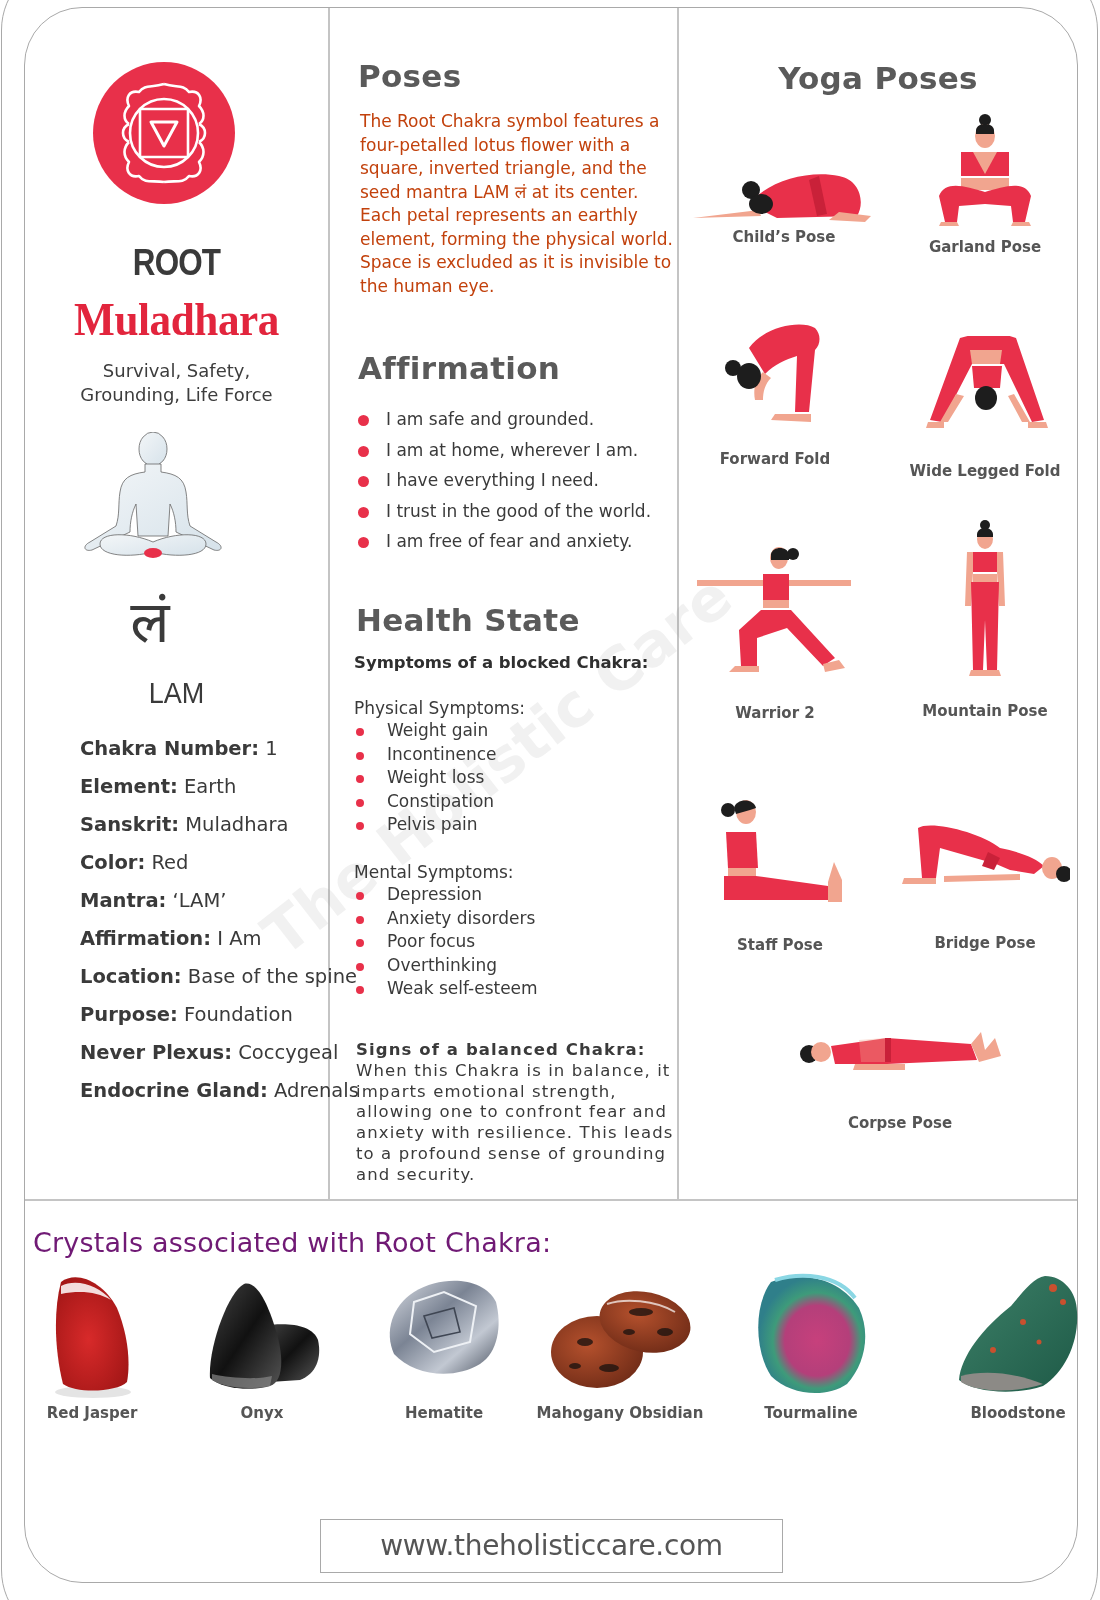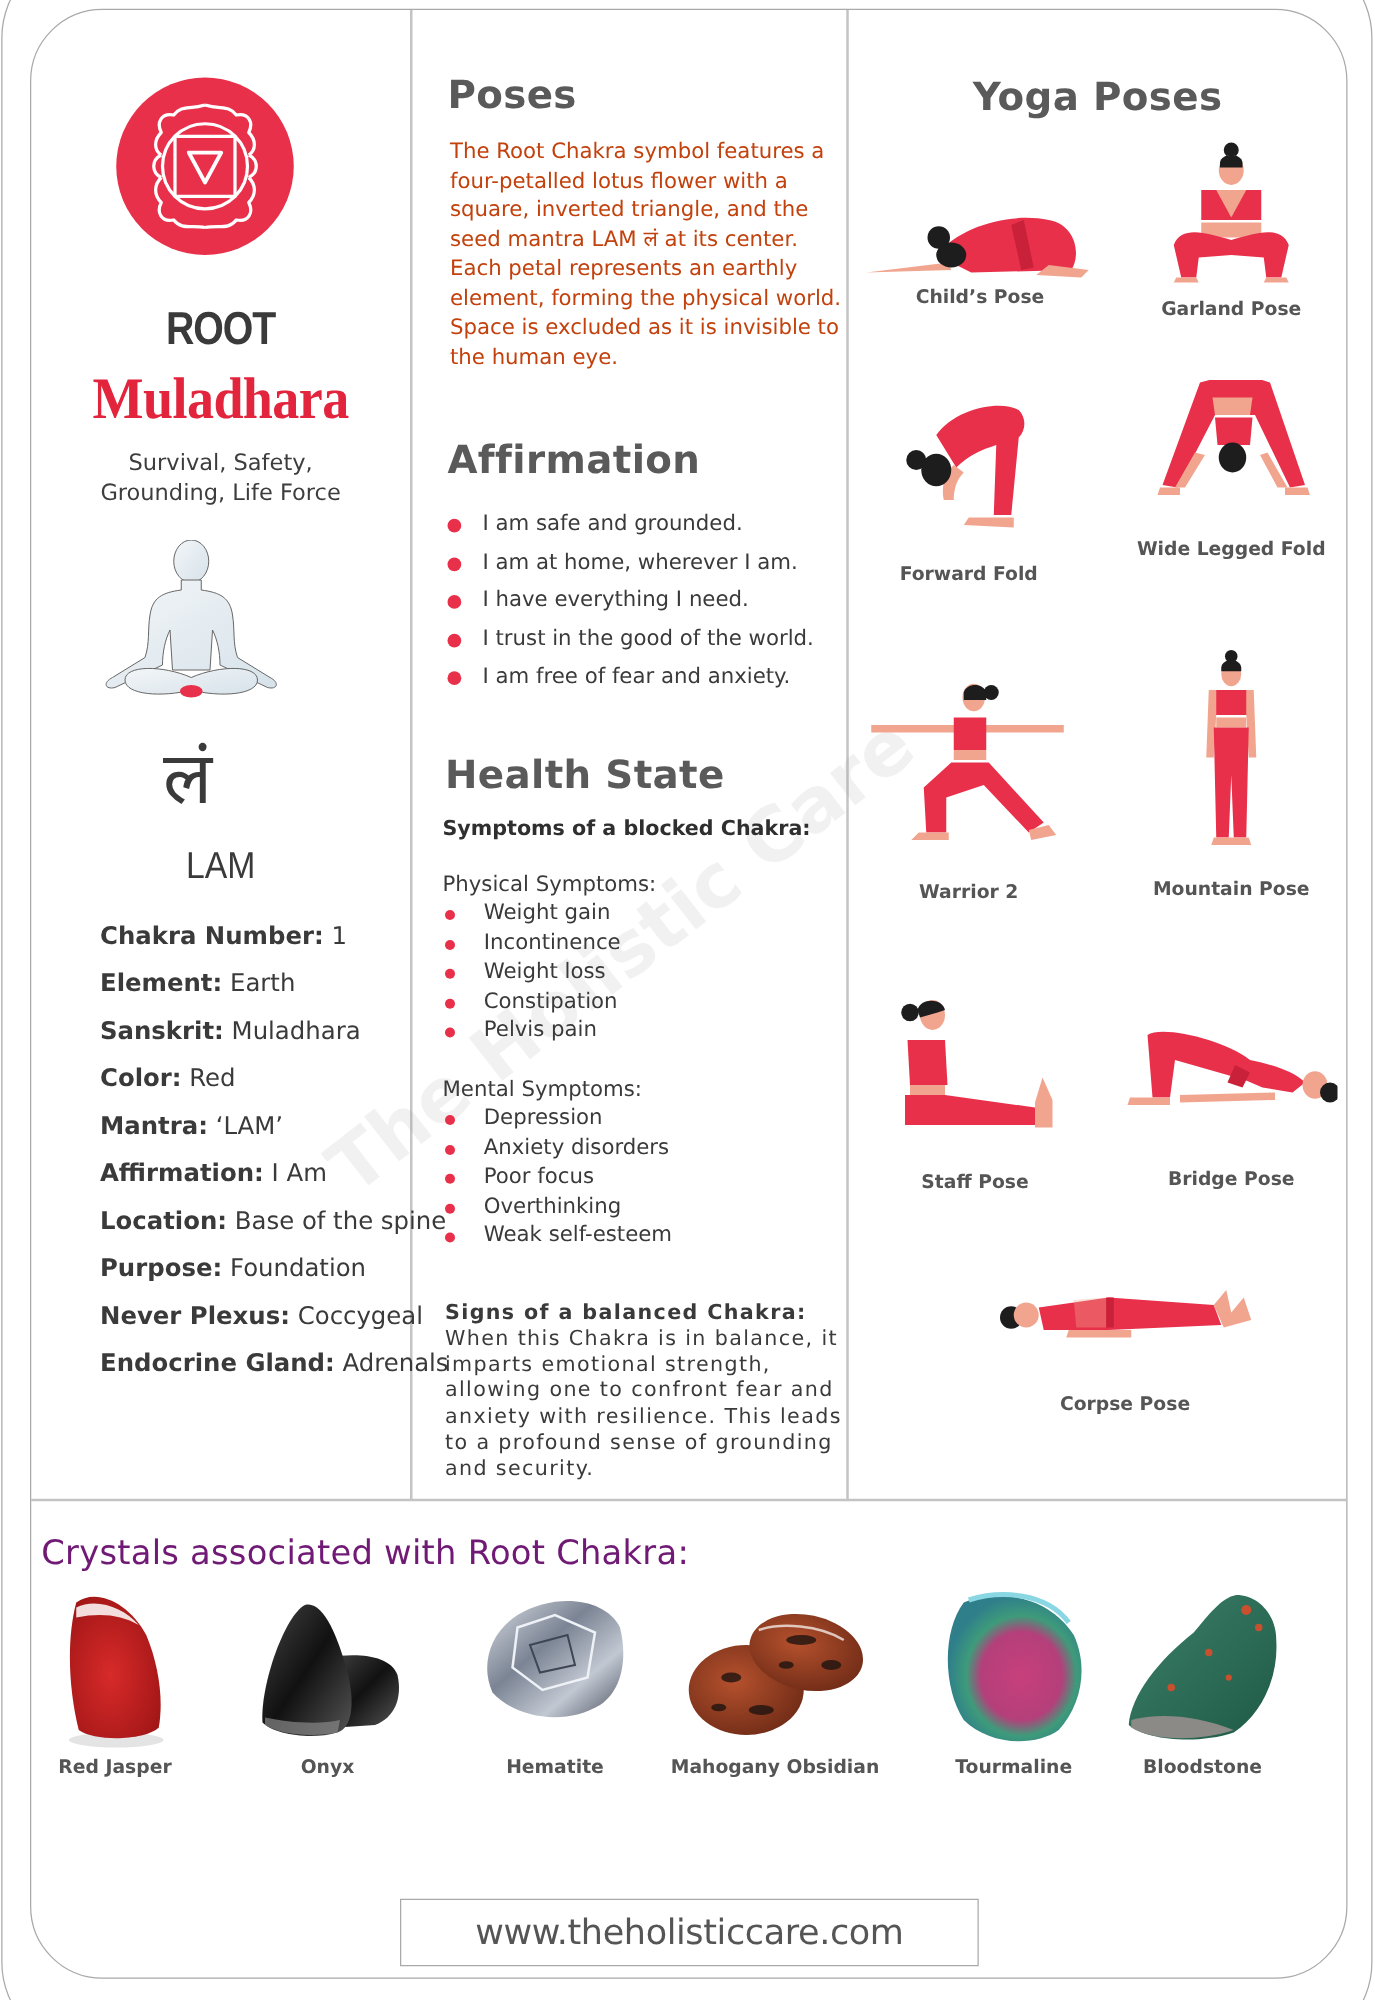--- a/index.html
+++ b/index.html
@@ -229,21 +229,21 @@
   <svg width="140" height="104" viewBox="0 0 140 104">
     <path d="M44 28 C60 6 96 0 110 8 C116 14 116 24 110 30 L104 92 L90 92 L92 36 C80 40 70 44 60 54 Z" fill="#e8304a"></path>
     <path d="M58 52 C50 60 48 70 50 80 L58 80 C58 72 60 64 66 58 Z" fill="#f1a58f"></path>
     <path d="M70 94 L106 94 L106 102 L66 100 Z" fill="#f1a58f"></path>
     <circle cx="28" cy="48" r="8" fill="#1d1d1d"></circle>
     <ellipse cx="44" cy="56" rx="12" ry="13" fill="#1d1d1d"></ellipse>
   </svg>
   <div class="lbl" style="margin-top:26px;">Forward Fold</div>
 </div>
 
-<div class="pose" style="left:890px; top:304px; width:190px;">
+<div class="pose" style="left:890px; top:336px; width:190px;">
   <svg width="130" height="100" viewBox="0 0 130 100">
     <path d="M40 2 C60 -4 80 -4 96 2 L124 84 L112 86 L84 28 L52 28 L22 86 L10 84 Z" fill="#e8304a"></path>
     <path d="M50 14 L82 14 L80 28 L52 28 Z" fill="#f1a58f"></path>
     <path d="M52 30 L82 30 L80 52 L54 52 Z" fill="#e8304a"></path>
     <path d="M36 58 L20 86 L28 86 L44 60 Z M94 58 L110 86 L102 86 L88 60 Z" fill="#f1a58f"></path>
     <ellipse cx="66" cy="62" rx="11" ry="12" fill="#1d1d1d"></ellipse>
     <path d="M8 86 L24 86 L24 92 L6 92 Z M108 86 L126 86 L128 92 L108 92 Z" fill="#f1a58f"></path>
   </svg>
   <div class="lbl" style="margin-top:26px;">Wide Legged Fold</div>
 </div>
@@ -396,21 +396,21 @@
           <stop offset="0.75" stop-color="#3e9b7a"></stop>
           <stop offset="1" stop-color="#2f7f8a"></stop>
         </radialGradient>
       </defs>
     <path d="M20 14 C44 4 86 6 108 40 C120 66 114 96 96 116 C76 130 40 128 20 108 C4 84 2 38 20 14 Z" fill="url(#tm)"></path>
     <path d="M24 12 C50 4 86 6 104 30" fill="none" stroke="#8ad7e4" stroke-width="4"></path>
   </svg>
   <div class="lbl">Tourmaline</div>
 </div>
 
-<div class="crystal" style="left:892px; top:1272px; width:140px;">
+<div class="crystal" style="left:948px; top:1272px; width:140px;">
   <svg width="130" height="128" viewBox="0 0 130 128">
     <defs>
         <linearGradient id="bs" x1="0" y1="0" x2="1" y2="1">
           <stop offset="0" stop-color="#3d8068"></stop>
           <stop offset="1" stop-color="#1e5a47"></stop>
         </linearGradient>
       </defs>
     <path d="M92 4 C110 4 124 20 124 40 C126 70 112 100 90 114 C60 124 20 120 6 108 C8 84 30 56 58 34 C70 20 80 6 92 4 Z" fill="url(#bs)"></path>
     <path d="M8 104 C30 98 60 100 90 112 C60 122 24 120 8 110 Z" fill="#8c8a86"></path>
     <g fill="#c9502e">

